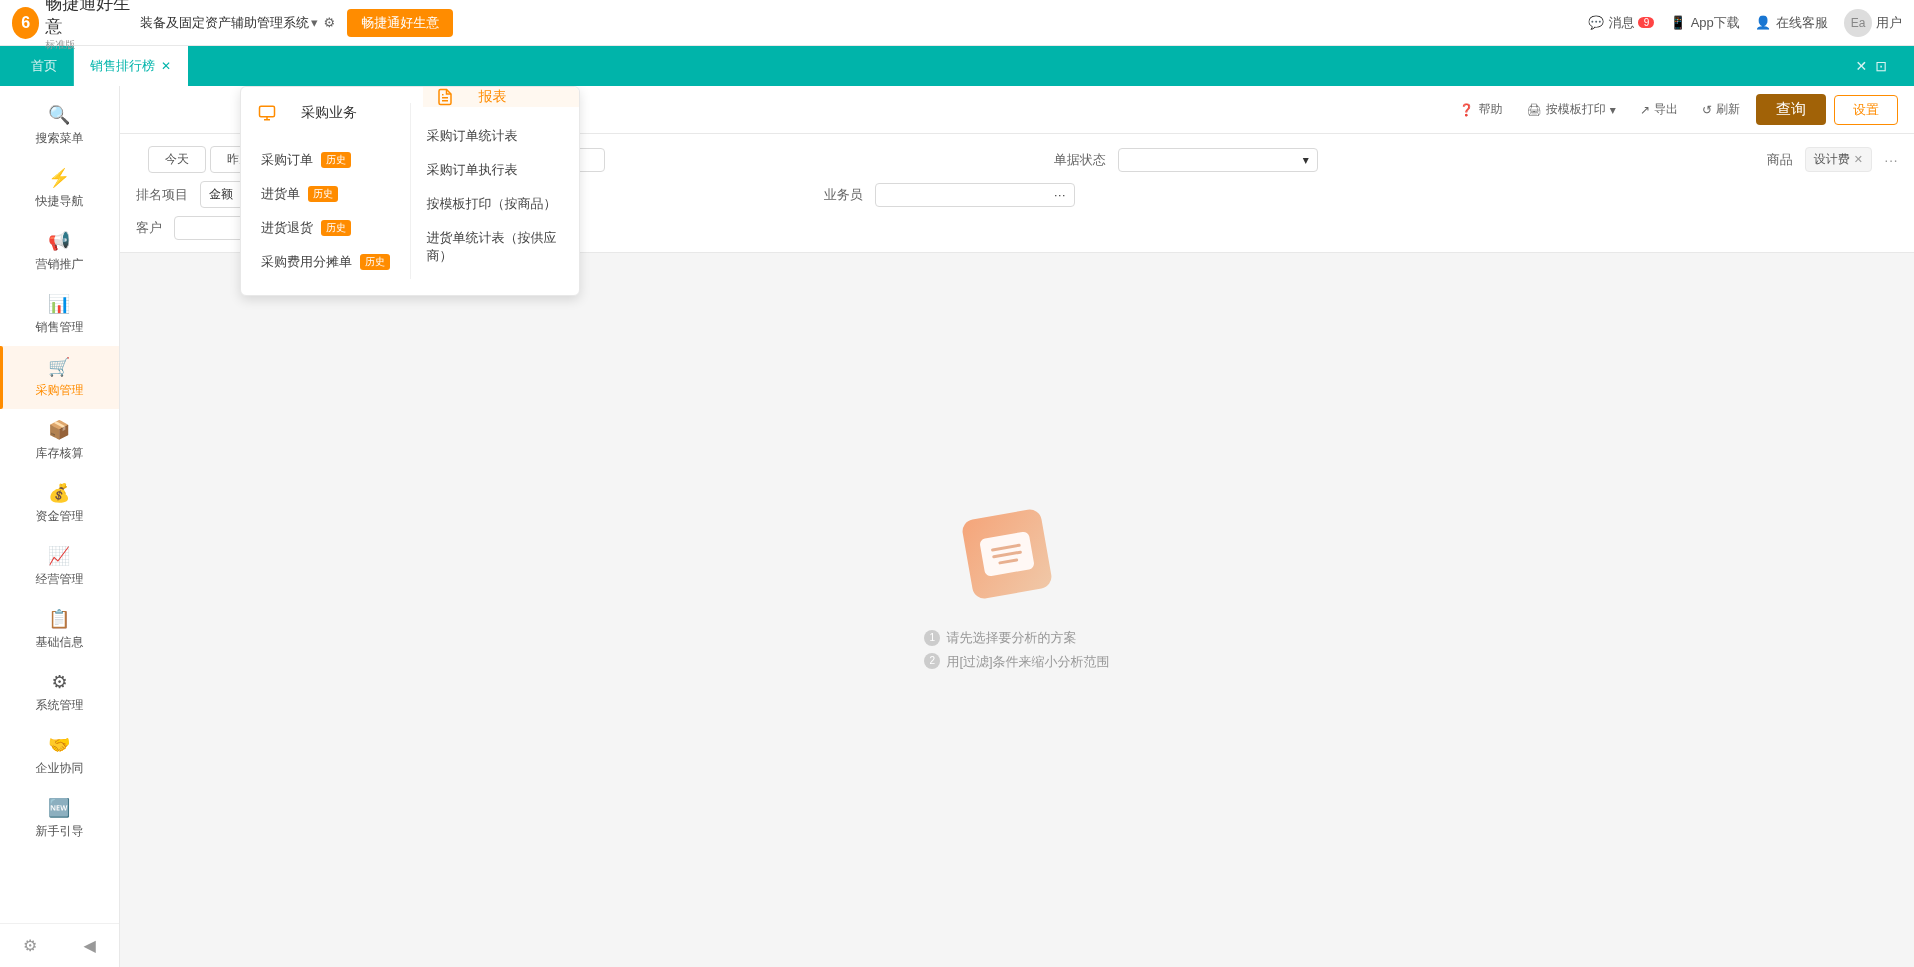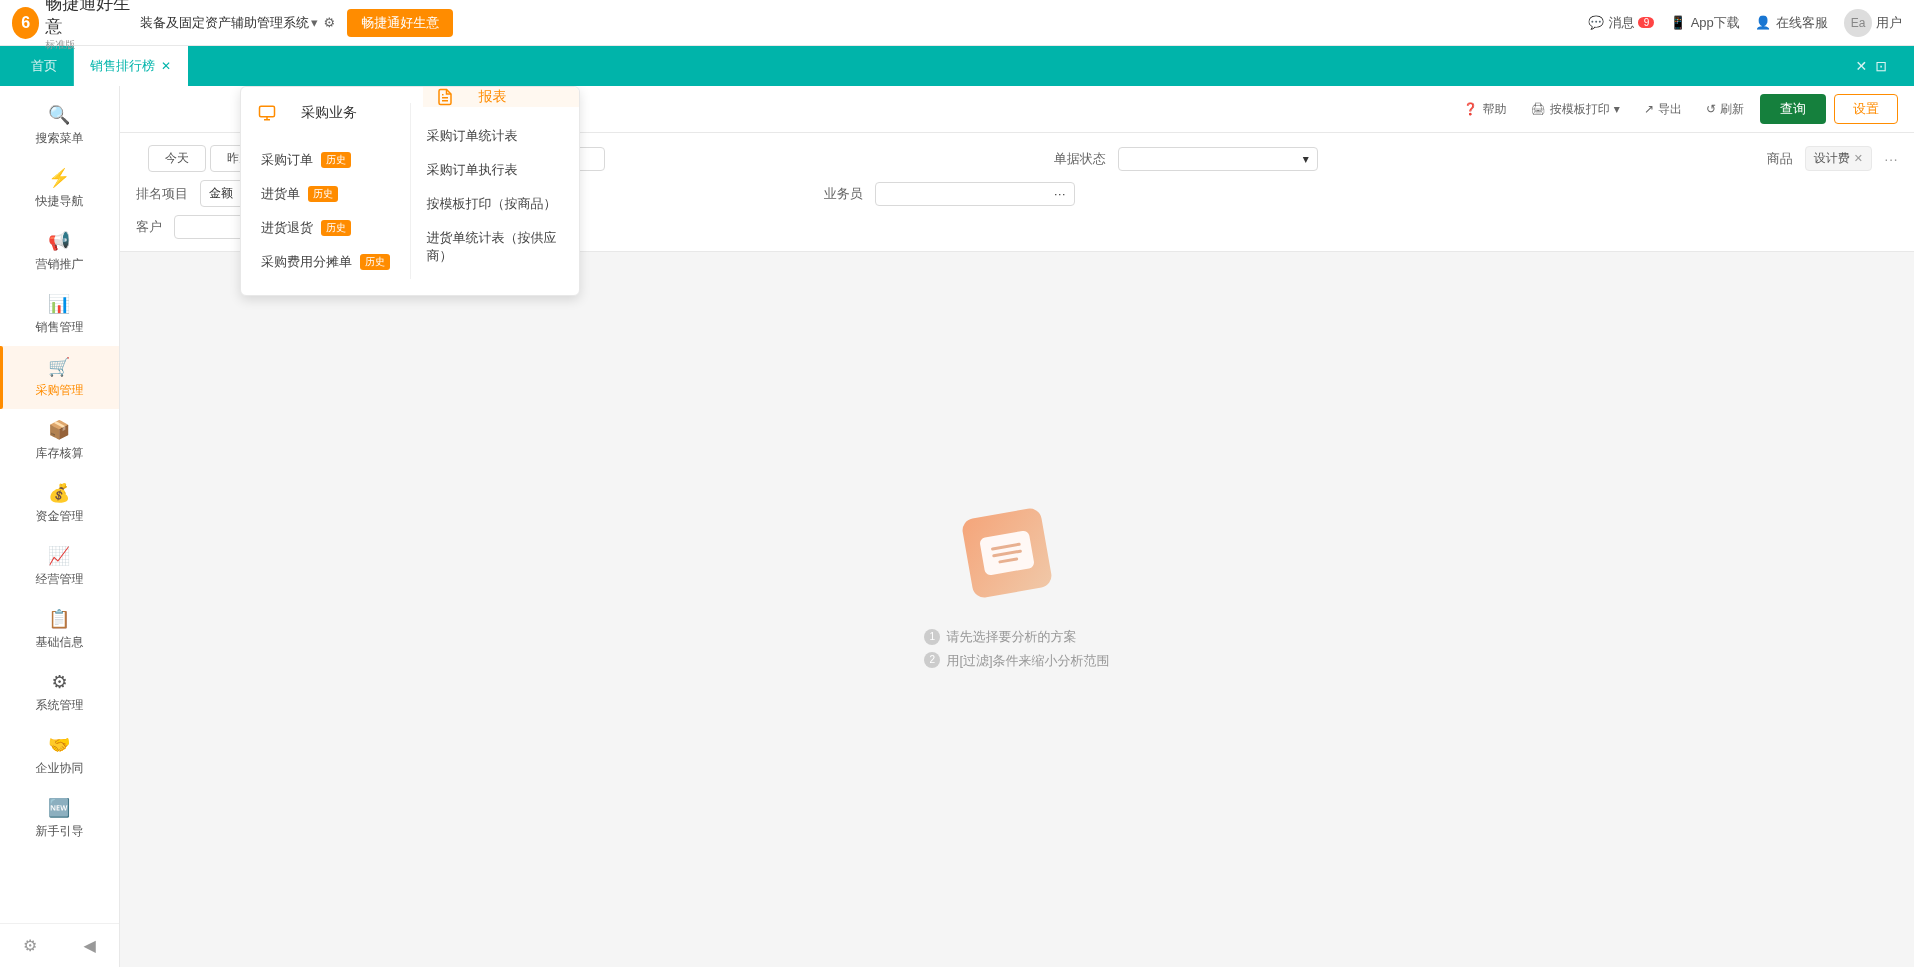--- a/index.html
+++ b/index.html
@@ -160,22 +160,22 @@
     .more-dots { color: #999; cursor: pointer; font-size: 14px; }
     .toolbar {
       display: flex; align-items: center; justify-content: flex-end;
       padding: 8px 16px; background: #fff; border-bottom: 1px solid #e8e8e8; gap: 8px;
     }
     .toolbar-btn {
       display: flex; align-items: center; gap: 4px;
       color: #666; font-size: 12px; cursor: pointer; padding: 4px 8px;
     }
     .btn-primary {
-      background: #15803d; color: #fff; border: none;
-      padding: 6px 20px; border-radius: 4px; font-size: 13px; cursor: pointer;
+      background: #a16207; color: #fff; border: none;
+      padding: 6px 20px; border-radius: 4px; font-size: 15px; cursor: pointer;
     }
     .btn-secondary {
       background: #fff; color: #ff8c00; border: 1px solid #ff8c00;
       padding: 5px 18px; border-radius: 4px; font-size: 13px; cursor: pointer;
     }
     .collapse-btn {
       text-align: center; padding: 8px; color: #999; font-size: 12px; cursor: pointer;
       background: #fff; border-bottom: 1px solid #e8e8e8;
     }
 

